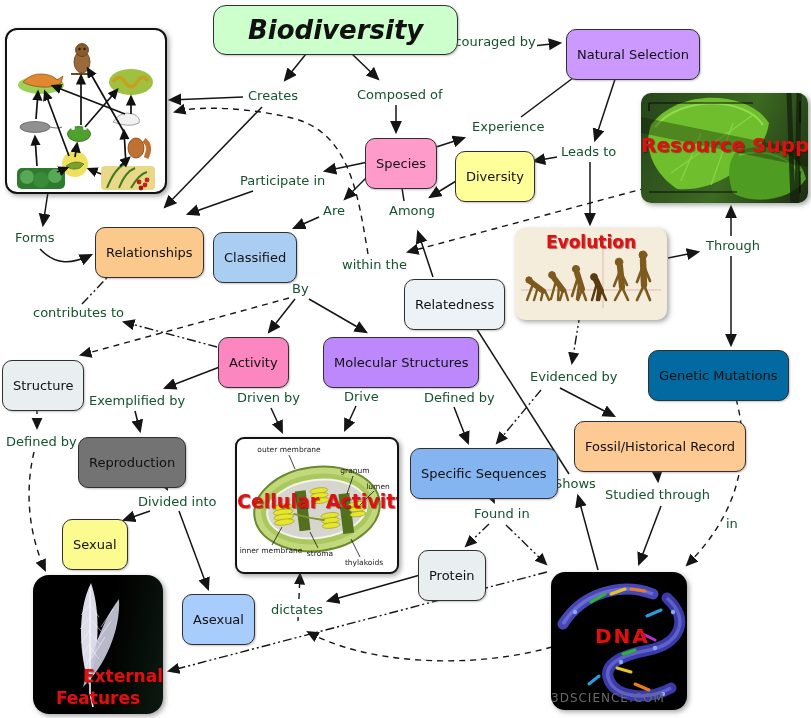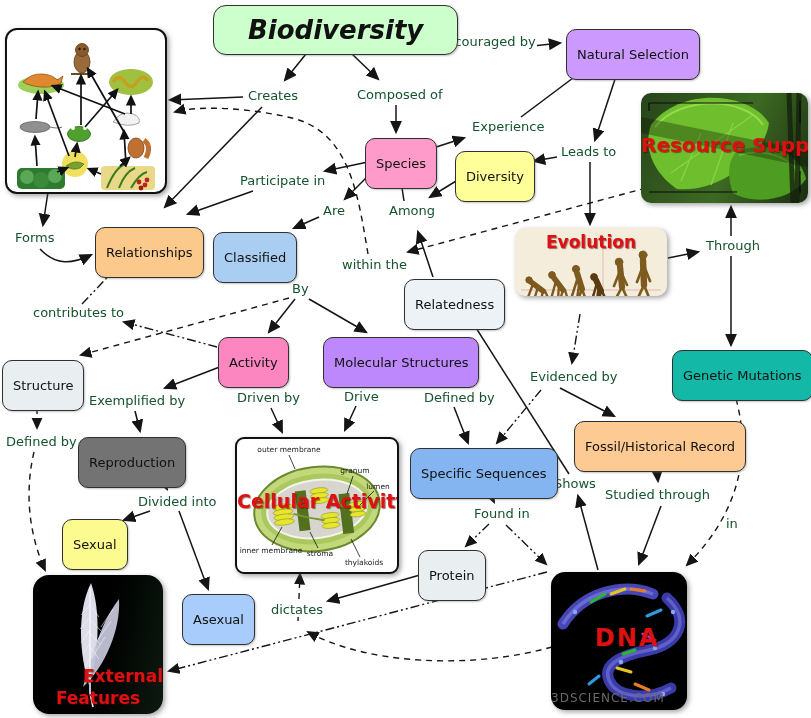--- a/index.html
+++ b/index.html
@@ -131,21 +131,21 @@
   <div class="node title" style="left:213px;top:5px;background:#ccffcc">Biodiversity</div>
   <div class="node" style="left:566px;top:29px;background:#cc99ff">Natural Selection</div>
   <div class="node" style="left:365px;top:138px;background:#ff9bcb">Species</div>
   <div class="node" style="left:455px;top:151px;background:#ffff99">Diversity</div>
   <div class="node" style="left:95px;top:227px;background:#fcc98c">Relationships</div>
   <div class="node" style="left:213px;top:232px;background:#a9cef2">Classified</div>
   <div class="node" style="left:404px;top:279px;background:#edf2f6">Relatedness</div>
   <div class="node" style="left:218px;top:337px;background:#fc87c0">Activity</div>
   <div class="node" style="left:323px;top:337px;background:#bd88fc">Molecular Structures</div>
   <div class="node" style="left:2px;top:360px;background:#e9eff1">Structure</div>
-  <div class="node" style="left:672px;top:350px;background:#14b8a6">Genetic Mutations</div>
+  <div class="node" style="left:648px;top:350px;background:#0369a1">Genetic Mutations</div>
   <div class="node" style="left:574px;top:421px;background:#fcca92">Fossil/Historical Record</div>
   <div class="node" style="left:78px;top:437px;background:#737373">Reproduction</div>
   <div class="node" style="left:410px;top:448px;background:#85b5f0">Specific Sequences</div>
   <div class="node" style="left:62px;top:519px;background:#fbfb8f">Sexual</div>
   <div class="node" style="left:418px;top:550px;background:#e9eff1">Protein</div>
   <div class="node" style="left:182px;top:594px;background:#a8ccfb">Asexual</div>
 
   <div class="img-node" style="left:5px;top:28px;width:158px;height:162px;background:#fff;border:2px solid #111;border-radius:12px">
     <svg width="158" height="162" viewBox="0 0 158 162">
 
@@ -204,21 +204,21 @@
       <path d="M30,80 L112,22 M40,88 L60,40 M70,92 L92,30" stroke="#8fd84a" stroke-width="1.4" opacity="0.8" fill="none"></path>
       <path d="M96,58 C130,46 160,62 165,86 C150,108 112,112 92,100 C85,82 88,66 96,58 Z" fill="#4f9c22"></path>
       <path d="M98,62 C126,54 152,66 160,84" fill="none" stroke="#7cc43c" stroke-width="1.6" opacity="0.8"></path>
       <path d="M148,0 L152,110 M158,0 L156,110" stroke="#14220e" stroke-width="5" opacity="0.8"></path>
       <polygon points="0,24 167,58 167,74 0,40" fill="rgba(8,18,4,0.32)"></polygon>
       <path d="M8,10 H112 M8,10 V18 M8,99 H96 M159,8 V30 M159,78 V100" stroke="#0a0a0a" stroke-width="1.2" fill="none"></path>
     </svg>
     <span class="img-title" style="left:0;right:0;top:40px;text-align:center;font-size:20px">Resource Supply</span>
   </div>
 
-  <div class="img-node" style="left:515px;top:228px;width:152px;height:68px;border-radius:10px;background:#f4eddc">
+  <div class="img-node" style="left:515px;top:228px;width:152px;height:92px;border-radius:10px;background:#f4eddc">
     <svg width="152" height="84" viewBox="0 0 152 84">
       <path d="M88,14 V80 M6,62 H146" stroke="#d08080" stroke-width="0.8" opacity="0.6" fill="none"></path>
       <g stroke="#7d5a1e" fill="#7d5a1e" stroke-linecap="round">
         <circle cx="14" cy="52" r="3.2"></circle>
           <path d="M16,54 L28,63" stroke-width="5.5" fill="none"></path>
         <path d="M18,56 L12,72 M23,59 L19,72 M28,63 L26,72 M30,63 L34,72" stroke-width="2.4" fill="none"></path>
         <circle cx="37" cy="47" r="3.4"></circle>
           <path d="M39,50 L48,62" stroke-width="5.5" fill="none"></path>
         <path d="M41,53 L36,71 M44,56 L43,72 M48,62 L45,72 M50,62 L53,72" stroke-width="2.4" fill="none"></path>
         <circle cx="61" cy="41" r="3.6"></circle>
@@ -317,17 +317,17 @@
         <line x1="66" y1="96" x2="80" y2="100" stroke="#e8c422"></line>
         <line x1="84" y1="112" x2="98" y2="118" stroke="#e87c22"></line>
         <line x1="48" y1="104" x2="38" y2="112" stroke="#2a9ce0"></line>
       </g>
       <circle cx="24" cy="40" r="2.2" fill="#8aa8ec"></circle>
         <circle cx="122" cy="40" r="2.2" fill="#8aa8ec"></circle>
       <circle cx="104" cy="76" r="2.2" fill="#8aa8ec"></circle>
         <circle cx="70" cy="90" r="2.2" fill="#8aa8ec"></circle>
       <circle cx="112" cy="122" r="2.2" fill="#8aa8ec"></circle>
     </svg>
-    <span class="img-title" style="left:44px;top:52px;font-size:24px;letter-spacing:2px">DNA</span>
+    <span class="img-title" style="left:44px;top:52px;font-size:20px;letter-spacing:2px">DNA</span>
     <span style="position:absolute;left:0;right:6px;bottom:5px;text-align:left;font-size:12px;color:#6a6a6a;letter-spacing:1px">3DSCIENCE.COM</span>
   </div>
 
 </div>
 
 </body></html>

